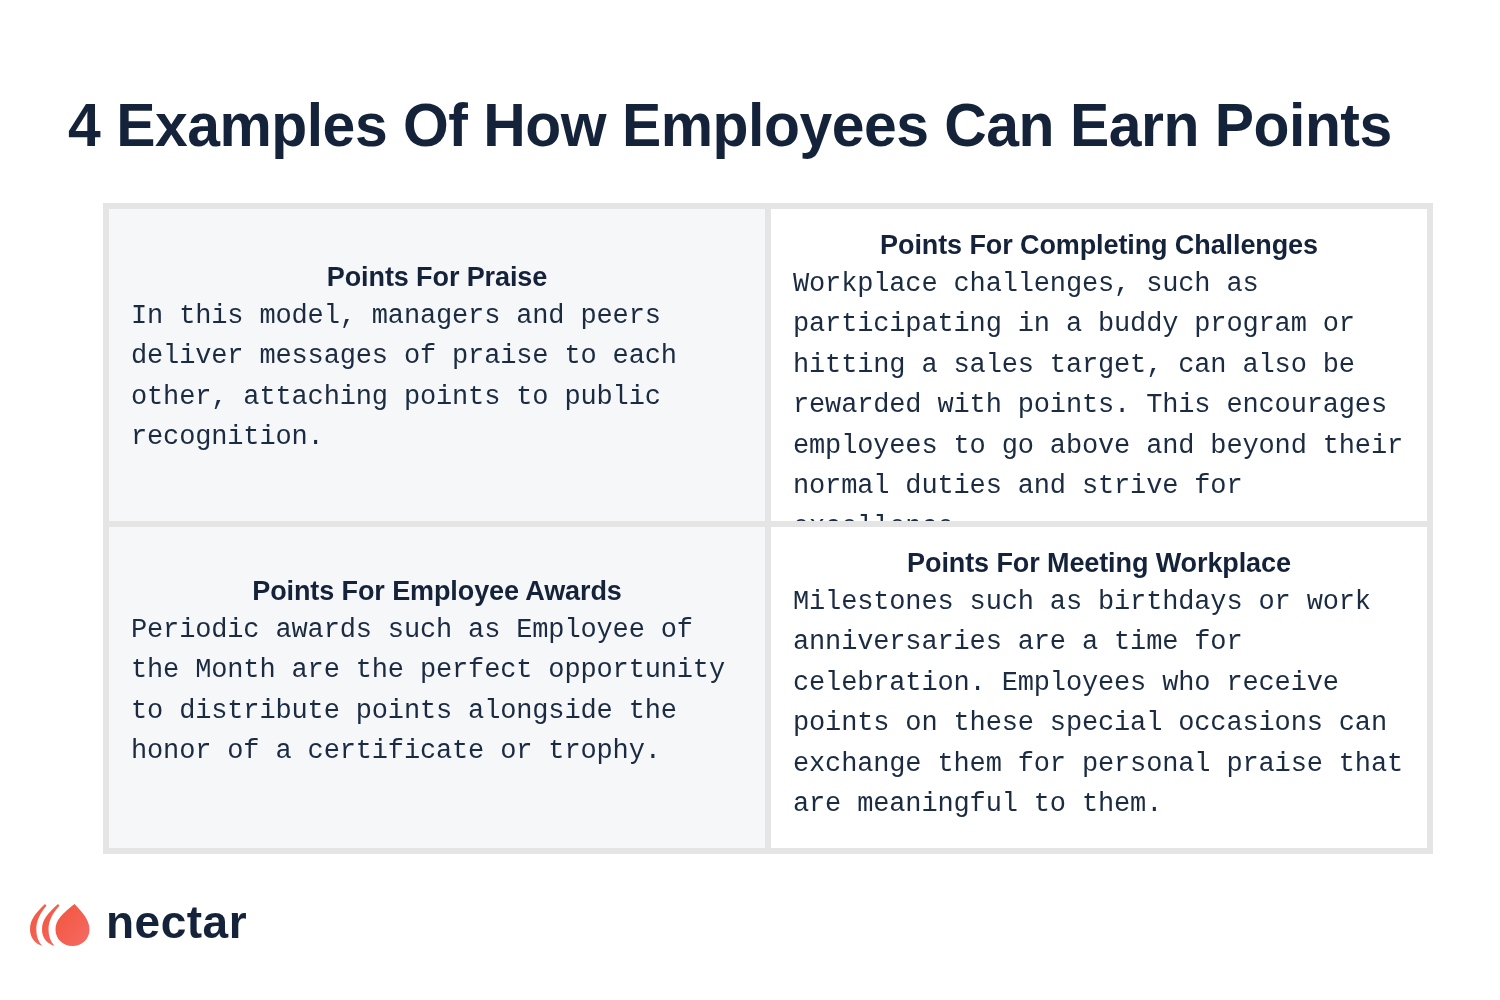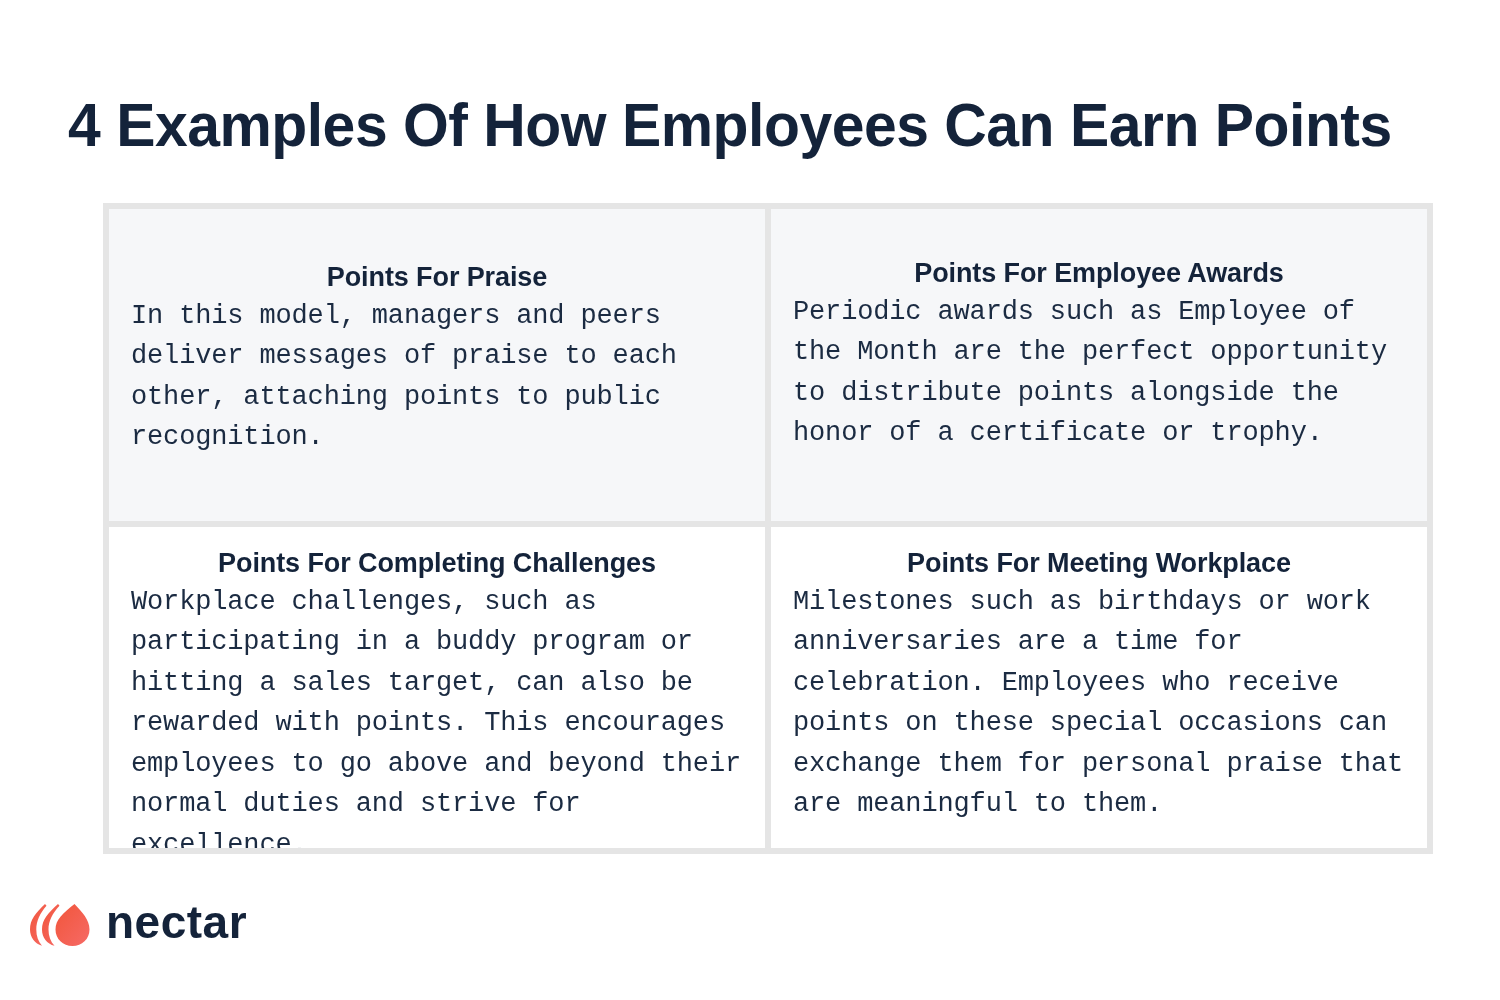--- a/index.html
+++ b/index.html
@@ -108,28 +108,28 @@
 
   <div class="title">4 Examples Of How Employees Can Earn Points</div>
 
   <div class="grid">
 
     <div class="cell tinted r1 c1">
       <div class="cell-title">Points For Praise</div>
       <div class="cell-body">In this model, managers and peers deliver messages of praise to each other, attaching points to public recognition.</div>
     </div>
 
+    <div class="cell r2 c1">
+      <div class="cell-title">Points For Completing Challenges</div>
+      <div class="cell-body">Workplace challenges, such as participating in a buddy program or hitting a sales target, can also be rewarded with points. This encourages employees to go above and beyond their normal duties and strive for excellence.</div>
+    </div>
+
     <div class="cell tinted r1 c2">
       <div class="cell-title">Points For Employee Awards</div>
       <div class="cell-body">Periodic awards such as Employee of the Month are the perfect opportunity to distribute points alongside the honor of a certificate or trophy.</div>
-    </div>
-
-    <div class="cell r2 c1">
-      <div class="cell-title">Points For Completing Challenges</div>
-      <div class="cell-body">Workplace challenges, such as participating in a buddy program or hitting a sales target, can also be rewarded with points. This encourages employees to go above and beyond their normal duties and strive for excellence.</div>
     </div>
 
     <div class="cell r2 c2">
       <div class="cell-title">Points For Meeting Workplace</div>
       <div class="cell-body">Milestones such as birthdays or work anniversaries are a time for celebration. Employees who receive points on these special occasions can exchange them for personal praise that are meaningful to them.</div>
     </div>
 
   </div>
 
   <div class="logo">

